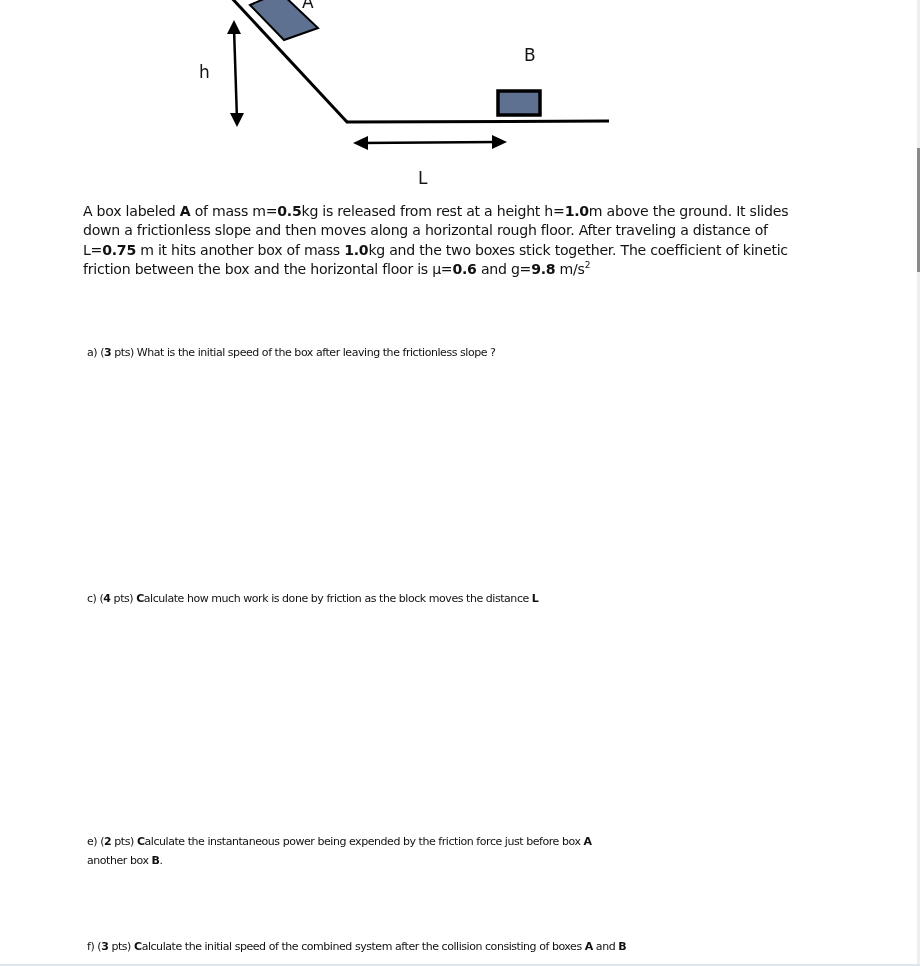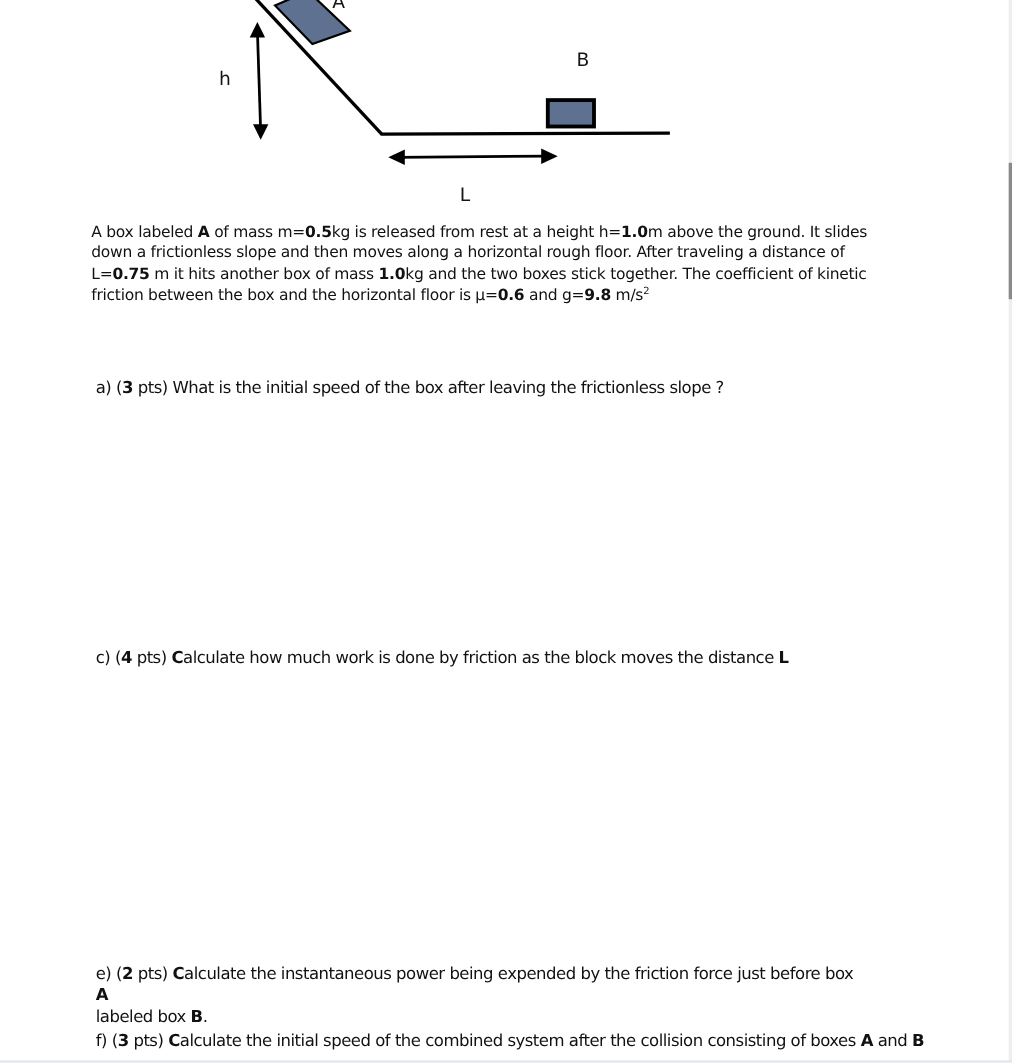--- a/index.html
+++ b/index.html
@@ -47,21 +47,21 @@
       font-size: 14.1px;
       line-height: 19.3px;
       letter-spacing: -0.25px;
       color: #111111;
     }
     .para sup { font-size: 9px; line-height: 0; }
     .q {
       position: absolute;
       left: 87px;
       font-family: "DejaVu Sans", sans-serif;
-      font-size: 15px;
+      font-size: 11px;
       line-height: 19.3px;
       letter-spacing: -0.45px;
       color: #111111;
       white-space: nowrap;
     }
     .q-wrap { white-space: normal; width: 700px; }
     .scroll-track {
       position: absolute;
       right: 0;
       top: 0;
@@ -117,20 +117,20 @@
   </div>
 
   <div class="para"><span>A box labeled </span><b>A</b><span> of mass m=</span><b>0.5</b><span>kg is released from rest at a height h=</span><b>1.0</b><span>m above the ground. It slides down a frictionless slope and then moves along a horizontal rough floor.  After traveling a distance of L=</span><b>0.75</b><span> m it hits another box of mass </span><b>1.0</b><span>kg and the two boxes stick together.  The coefficient of kinetic friction between the box and the horizontal floor is μ=</span><b>0.6</b><span> and g=</span><b>9.8</b><span> m/s</span><sup>2</sup></div>
 
   <div class="q" style="top:343px;"><span>a) (</span><b>3</b><span> pts) What is the initial speed of the box after leaving the frictionless slope ?</span></div>
 
 
   <div class="q" style="top:589px;"><span>c) (</span><b>4</b><span> pts) </span><b>C</b><span>alculate how much work is done by friction as the block moves the distance </span><b>L</b></div>
 
 
-  <div class="q q-wrap" style="top:876px;"><span>e) (</span><b>2</b><span> pts) </span><b>C</b><span>alculate the instantaneous power being expended by the friction force just before box </span><b>A</b><br><span> labeled box </span><b>B</b><span>.</span></div>
+  <div class="q q-wrap" style="top:832px;"><span>e) (</span><b>2</b><span> pts) </span><b>C</b><span>alculate the instantaneous power being expended by the friction force just before box </span><b>A</b><br><span> another box </span><b>B</b><span>.</span></div>
 
   <div class="q" style="top:937px;"><span>f) (</span><b>3</b><span> pts) </span><b>C</b><span>alculate the initial speed of the combined system after the collision consisting of boxes </span><b>A</b><span> and </span><b>B</b></div>
 
   <div class="scroll-track"></div>
   <div class="scroll-thumb"></div>
   <div class="bottom-edge"></div>
 </div>
 
 </body></html>

